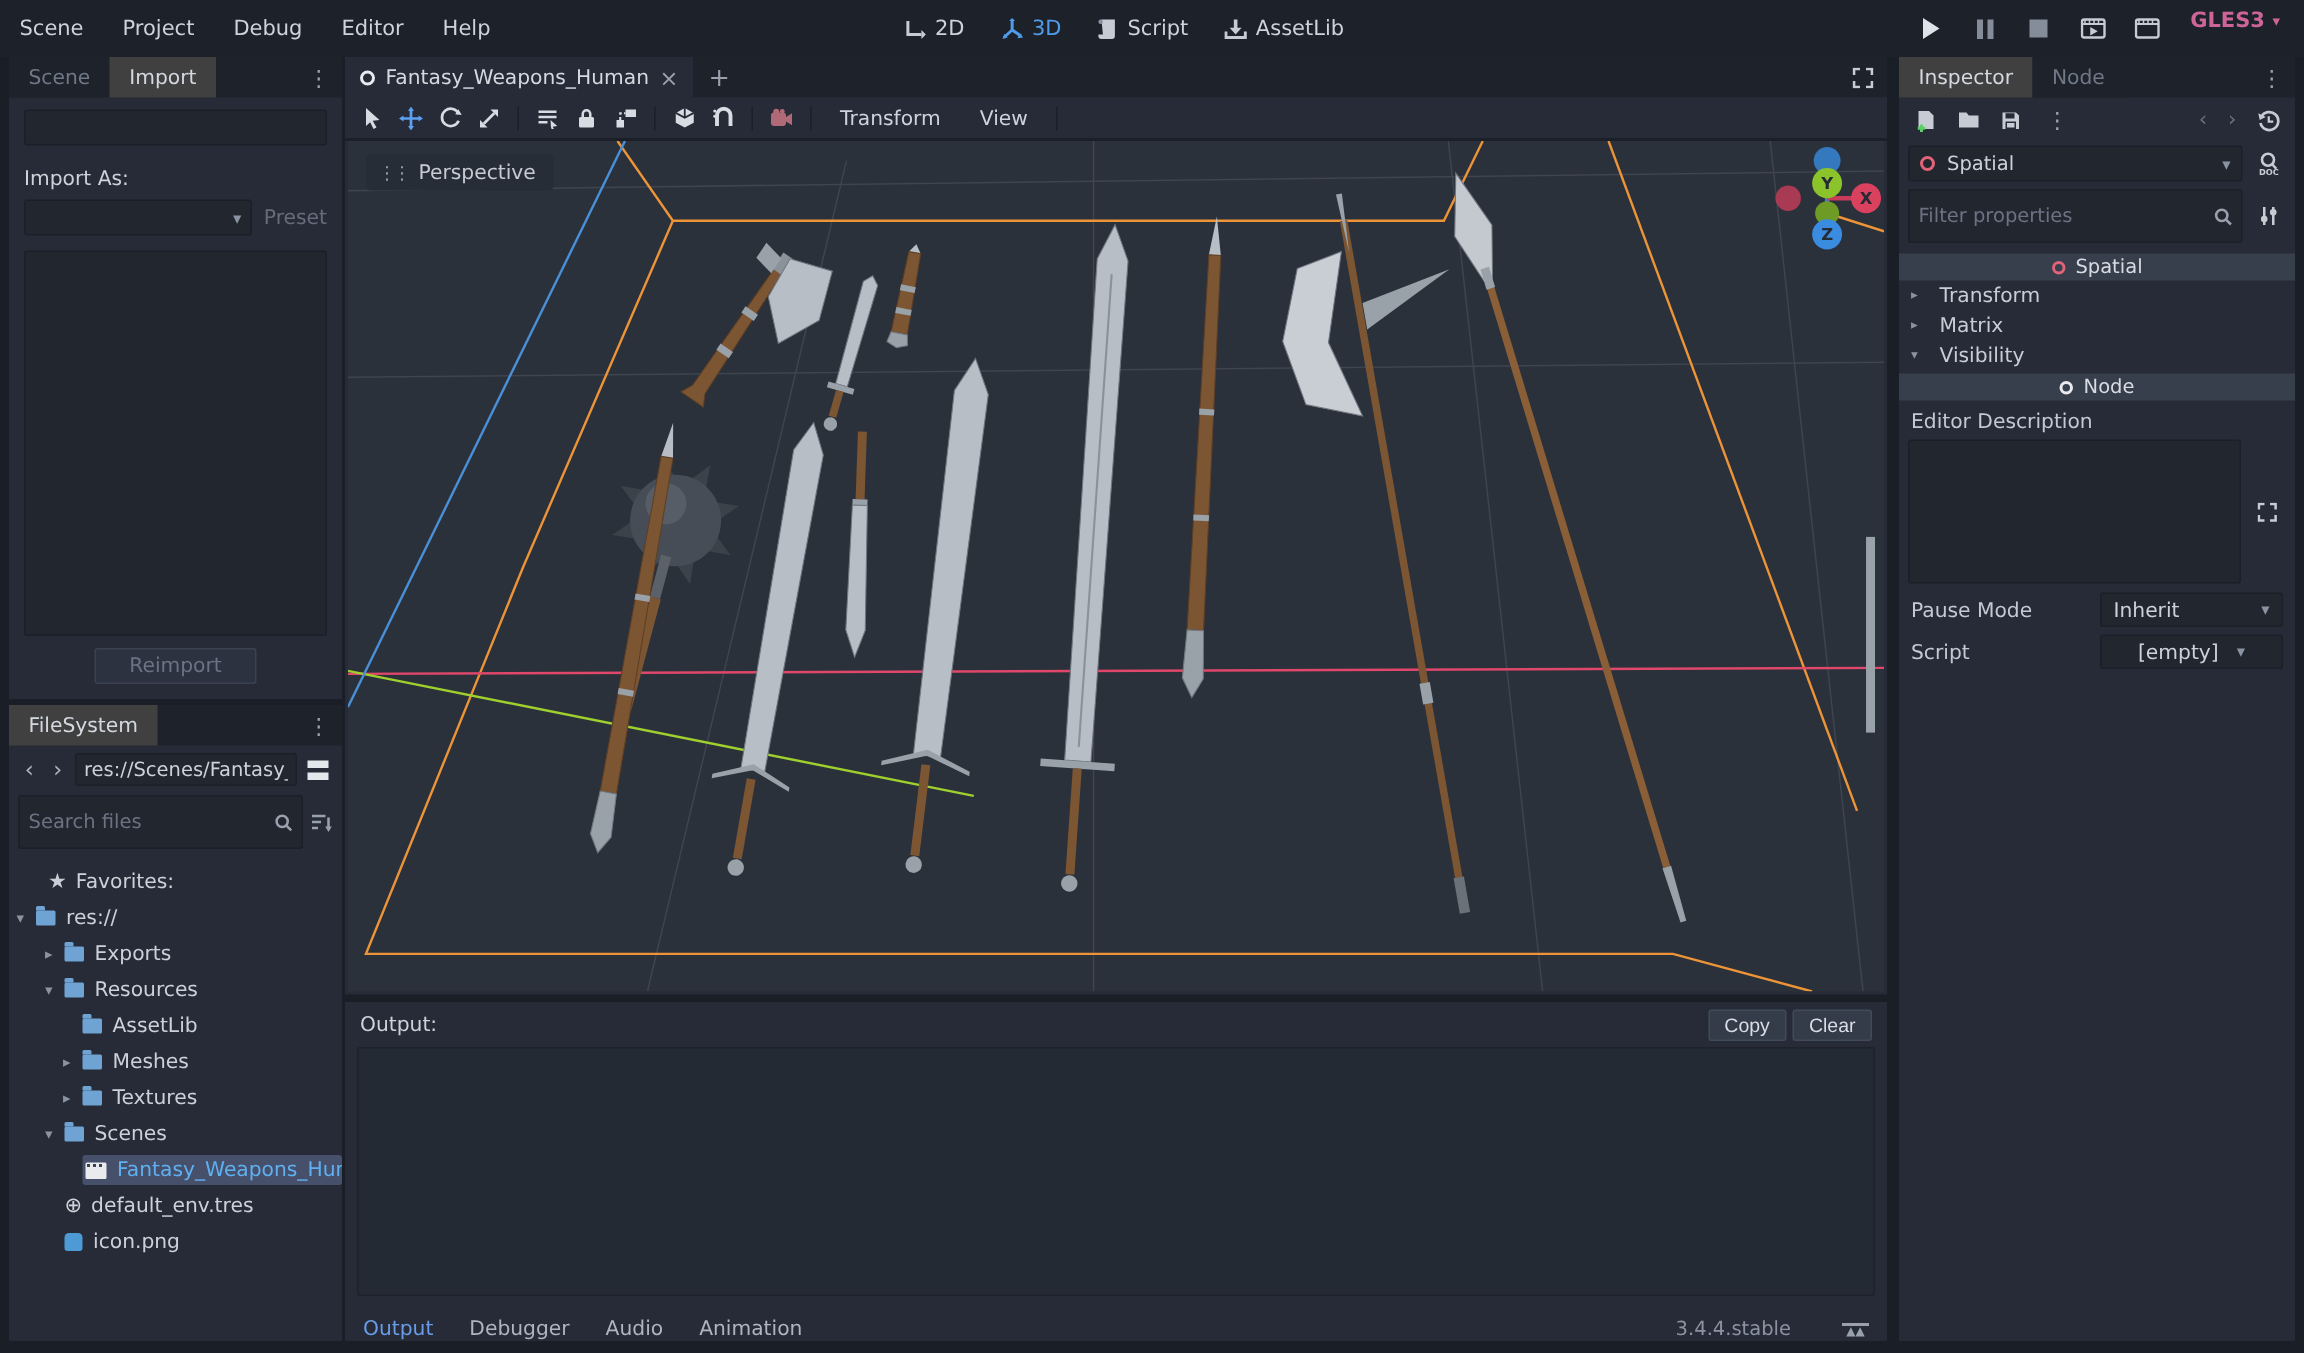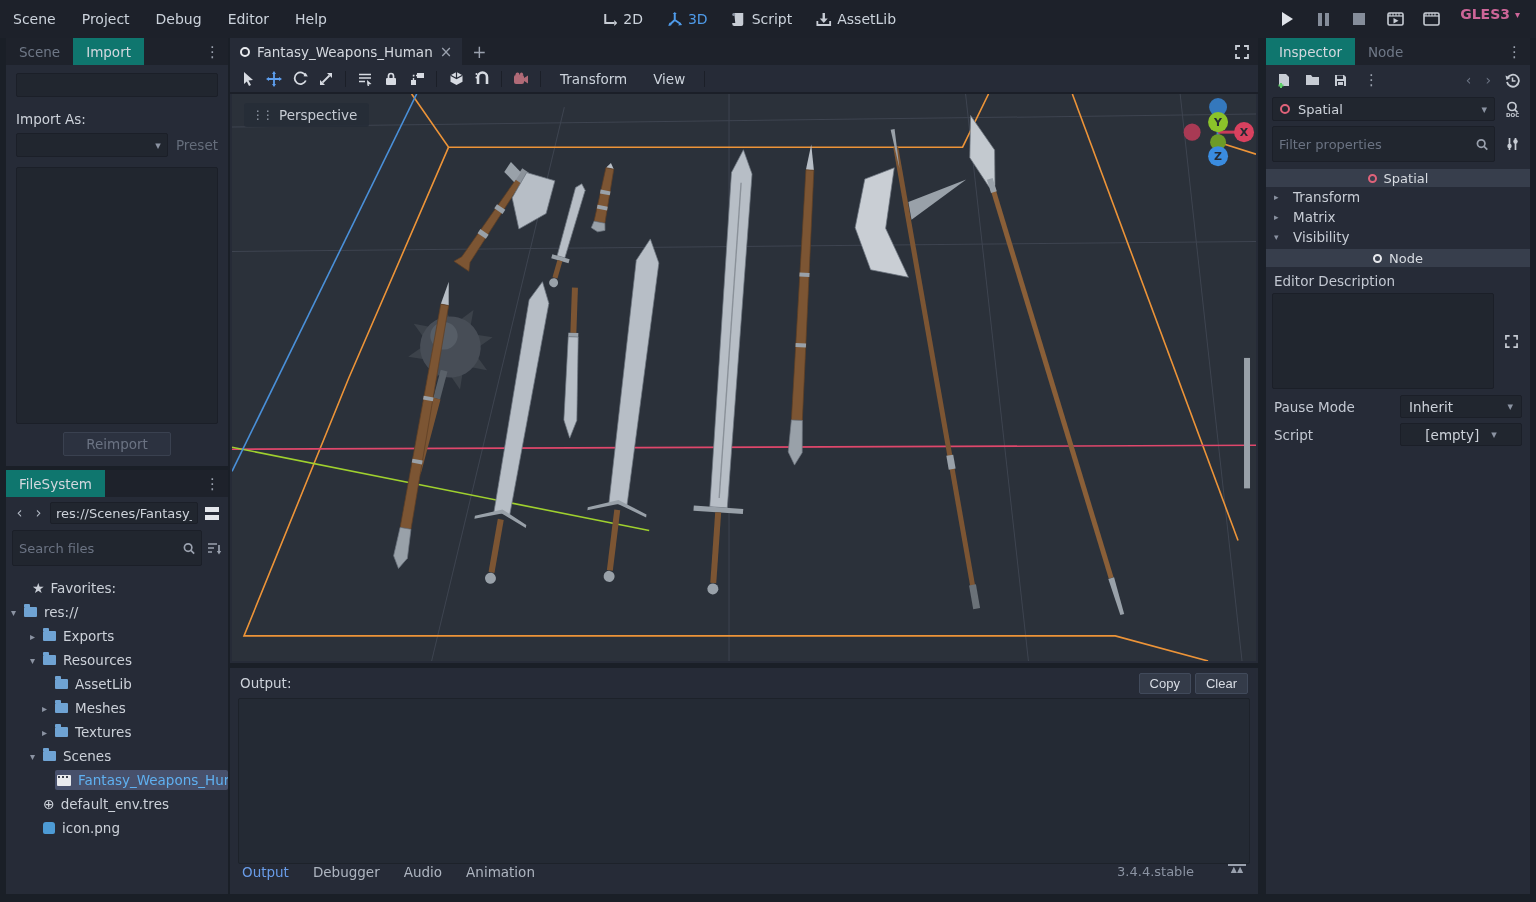--- a/index.html
+++ b/index.html
@@ -18,21 +18,21 @@
   .play-group { position:absolute; right:10px; display:flex; align-items:flex-start; gap:10px; }
   .pbtn { width:26px; height:26px; display:flex; align-items:center; justify-content:center; }
   .play-tri { width:0;height:0;border-left:11px solid #dfe3e9;border-top:7px solid transparent;border-bottom:7px solid transparent; }
   .pause-bars { display:flex; gap:3px; } .pause-bars i { width:4px; height:13px; background:#858d9a; }
   .stop-sq { width:12px; height:12px; background:#858d9a; }
   .gles { display:flex; align-items:center; gap:5px; color:#cd6598; font-weight:bold; font-size:14px; padding:0 6px; }
   
   .dock { position:absolute; background:#262b37; }
   .tabbar { height:27px; background:#1e222b; display:flex; align-items:flex-end; }
   .tab { padding:0 13px; height:27px; display:flex; align-items:center; gap:7px; font-size:13.5px; color:#6f7887; background:#1e222b; }
-  .tab.active { background:#0f766e; color:#d4d8df; }
+  .tab.active { background:#404040; color:#d4d8df; }
   .tab-dots { margin-left:auto; color:#9aa1ae; font-size:15px; padding:0 8px; height:27px; display:flex; align-items:center; }
   .recessed { background:#21262f; border:1px solid #1b1f28; border-radius:2px; }
   input { font-family:inherit; font-size:13px; color:#cdd2da; background:transparent; border:none; outline:none; width:100%; }
   input::placeholder { color:#6b7383; }
   
   .import-dock { top:38px; left:6px; width:222px; height:428px; display:flex; flex-direction:column; }
   .import-body { flex:1; display:flex; flex-direction:column; padding:8px 10px 6px; }
   .imp-field { height:24px; }
   .imp-label { margin:14px 0 6px; font-size:13.5px; color:#cdd2da; }
   .imp-row { display:flex; gap:8px; align-items:center; }
@@ -83,21 +83,21 @@
   .viewport svg.scene { position:absolute; inset:0; width:100%; height:100%; }
   .persp-btn { position:absolute; top:9px; left:12px; background:rgba(38,44,55,.92); border-radius:3px;
                display:flex; align-items:center; gap:7px; padding:4px 12px 4px 8px; font-size:13.5px; color:#c6cbd3; }
   .vdots { color:#9aa1ae; font-size:12px; letter-spacing:-2px; }
   
   .output-dock { top:668px; left:230px; width:1028px; height:226px; display:flex; flex-direction:column; }
   .out-head { height:30px; display:flex; align-items:center; padding:0 10px; gap:4px; }
   .out-title { font-size:13.5px; color:#cdd2da; }
   .mini-btn { background:#343b49; border:1px solid #414a5b; border-radius:2px; color:#d8dce4; font-size:13px; padding:2px 10px; }
   .out-body { flex:1; margin:0 8px; background:#242a34; border:1px solid #1d222a; border-radius:2px; }
-  .out-foot { height:30px; display:flex; align-items:flex-start; gap:24px; padding:0 12px; }
+  .out-foot { height:30px; display:flex; align-items:flex-end; gap:24px; padding:0 12px; }
   .foot-tab { font-size:13.5px; color:#aeb5c0; }
   .foot-tab.active { color:#699ce8; }
   .version { margin-left:auto; color:#8b93a2; font-size:13px; }
   .collapse-ic { width:18px; height:12px; border-top:2px solid #9aa1ae; color:#9aa1ae; font-size:8px;
                  display:flex; justify-content:center; gap:2px; align-items:flex-start; line-height:1; margin-left:10px; }
   
   .insp-dock { top:38px; left:1266px; width:264px; height:856px; display:flex; flex-direction:column; }
   .insp-toolbar { height:30px; display:flex; align-items:center; gap:4px; padding:0 6px; }
   .insp-toolbar .sp { flex:1; }
   .hist { color:#6b7383; font-size:14px; padding:0 5px; }

